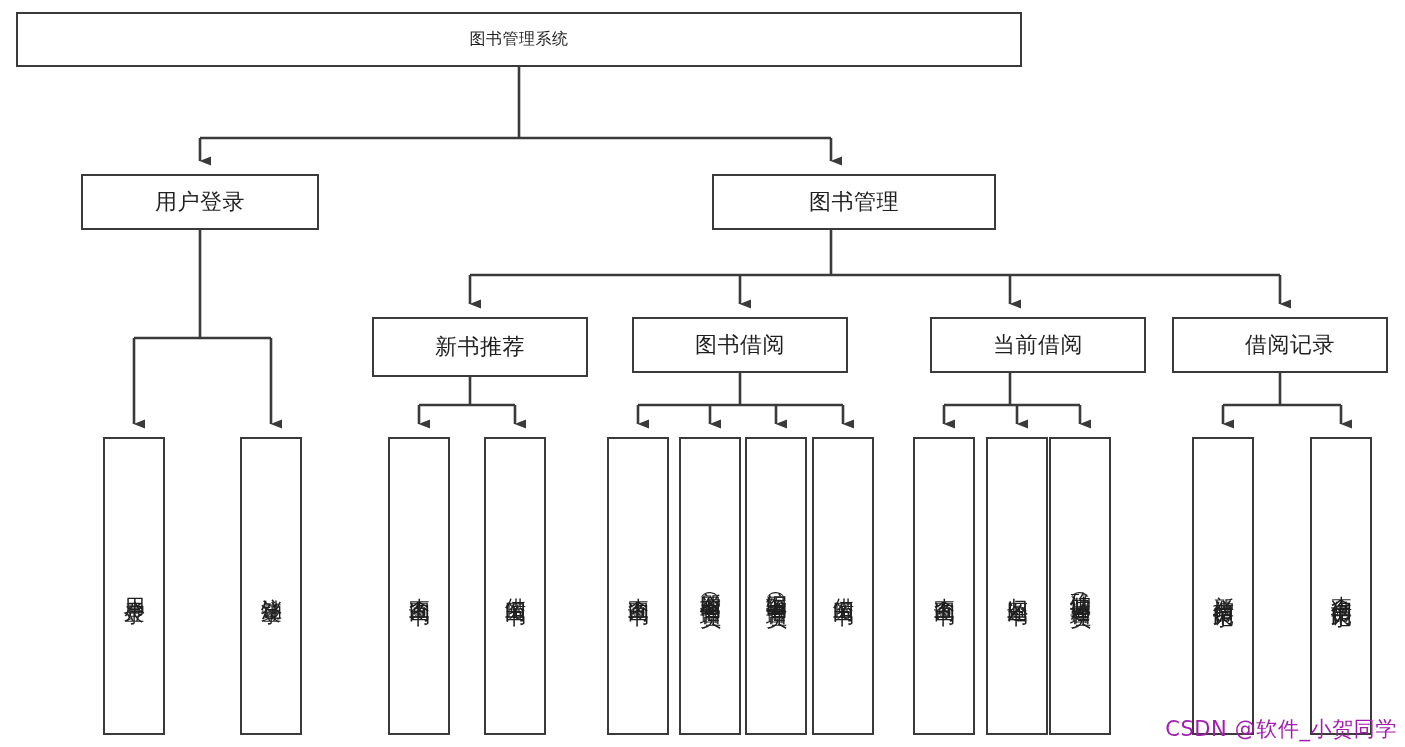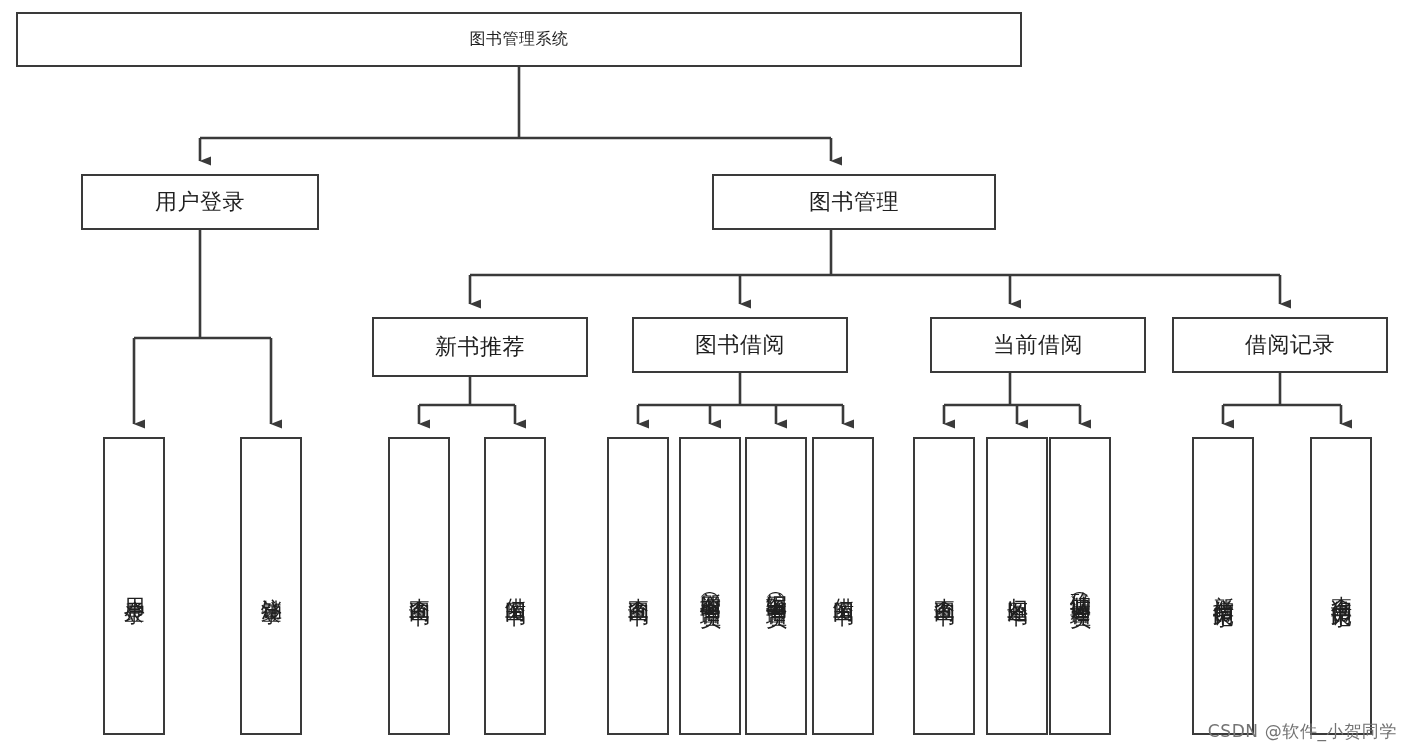--- a/index.html
+++ b/index.html
@@ -53,22 +53,22 @@
     line-height:1.18;
     letter-spacing:2.5px;
     white-space:normal;
     max-height:100%;
     text-align:center;
   }
   .watermark{
     position:absolute;
     right:8px;
     bottom:4px;
-    font-size:17px;
-    color:#737373;
+    font-size:21px;
+    color:#a21caf;
     letter-spacing:0.6px;
     z-index:5;
     white-space:nowrap;
   }
 </style>
 </head>
 <body>
 
 <div id="canvas">
 

